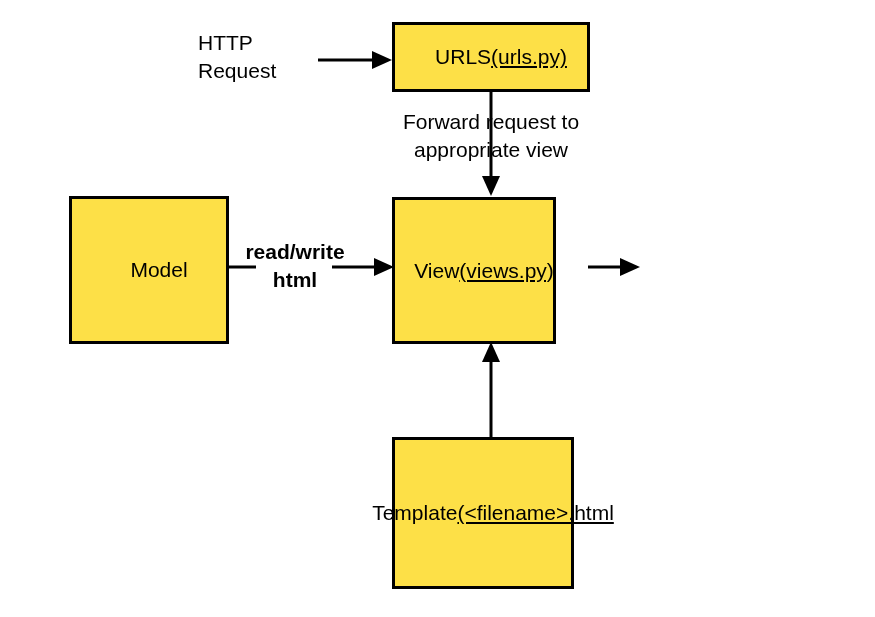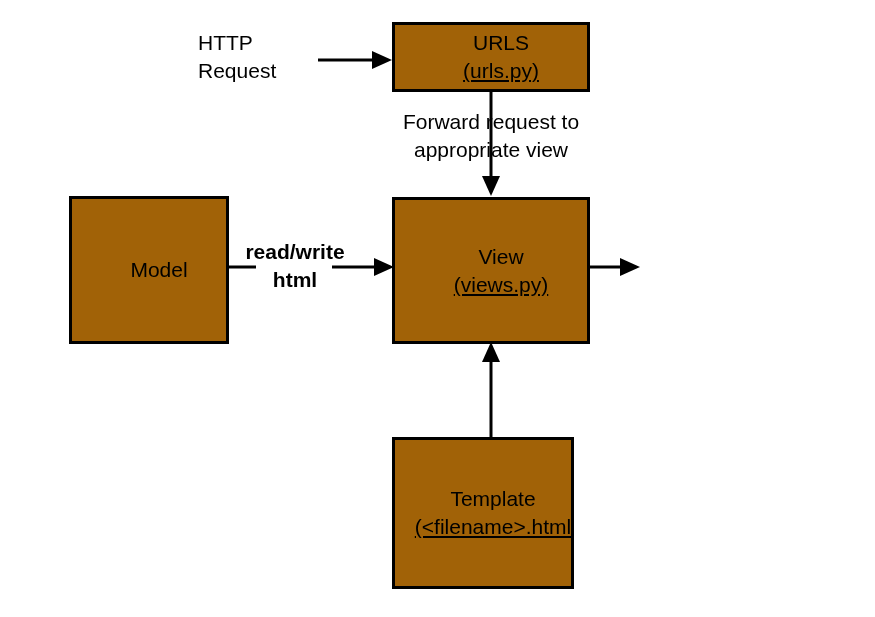--- a/index.html
+++ b/index.html
@@ -14,23 +14,23 @@
     position: relative;
     width: 875px;
     height: 617px;
     background: #ffffff;
     overflow: hidden;
   }
   .node {
     position: absolute;
     box-sizing: border-box;
     border: 3px solid #000000;
-    background: #a16207;
+    background: #fde047;
     display: flex;
-    flex-direction: column;
+    flex-direction: row;
     align-items: center;
     justify-content: center;
     color: #000000;
     font-size: 21px;
     line-height: 1.32;
     text-align: center;
     white-space: nowrap;
     padding-left: 20px;
   }
   .node .line2 { display: block; text-decoration: underline; }
@@ -90,21 +90,21 @@
 
   <div class="node" style="left:392px; top:22px; width:198px; height:70px;">
     <span>URLS</span>
     <span class="line2">(urls.py)</span>
   </div>
 
   <div class="node" style="left:37px; top:196px; width:160px; height:148px;margin-left:32px;">
     <span>Model</span>
   </div>
 
-  <div class="node" style="left:392px; top:197px; width:198px; height:147px;">
+  <div class="node" style="left:392px; top:197px; width:164px; height:147px;">
     <span>View</span>
     <span class="line2">(views.py)</span>
   </div>
 
   <div class="node" style="left:392px; top:437px; width:182px; height:152px;">
     <span>Template</span>
     <span class="line2">(&lt;filename&gt;.html</span>
   </div>
 
   <div class="edge-label center" style="left:491px; top:108px; transform:translateX(-50%);">

